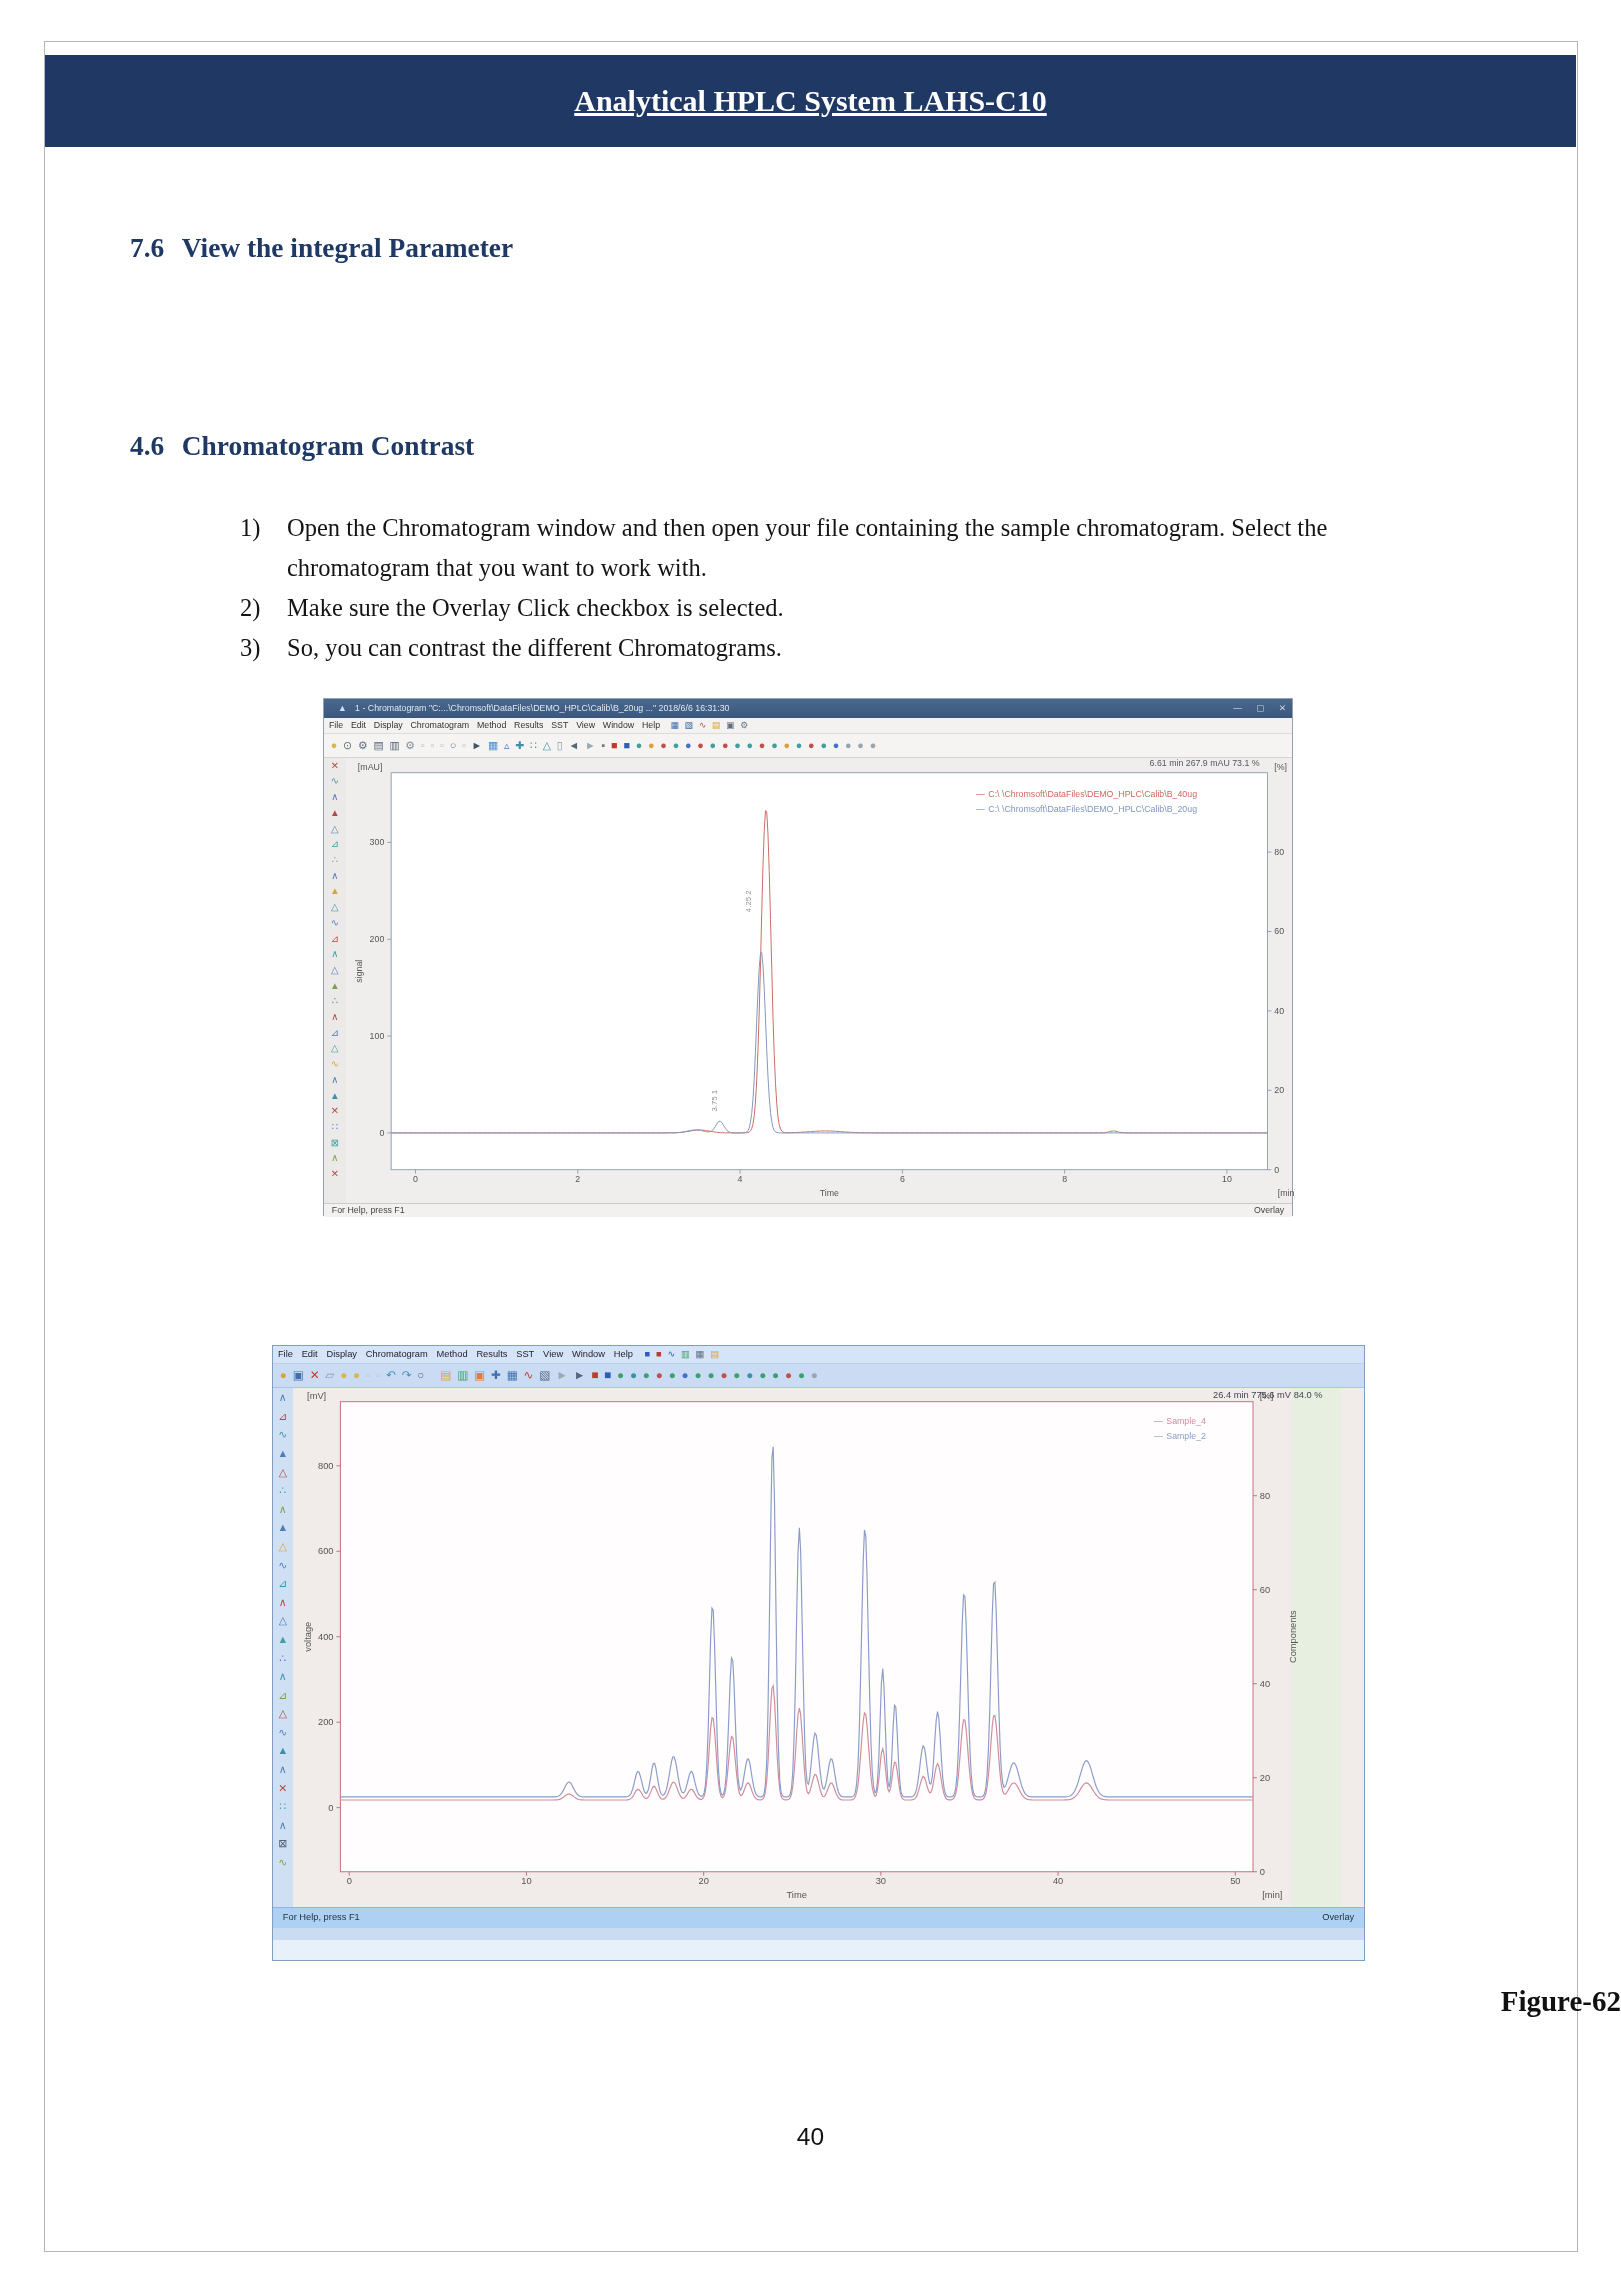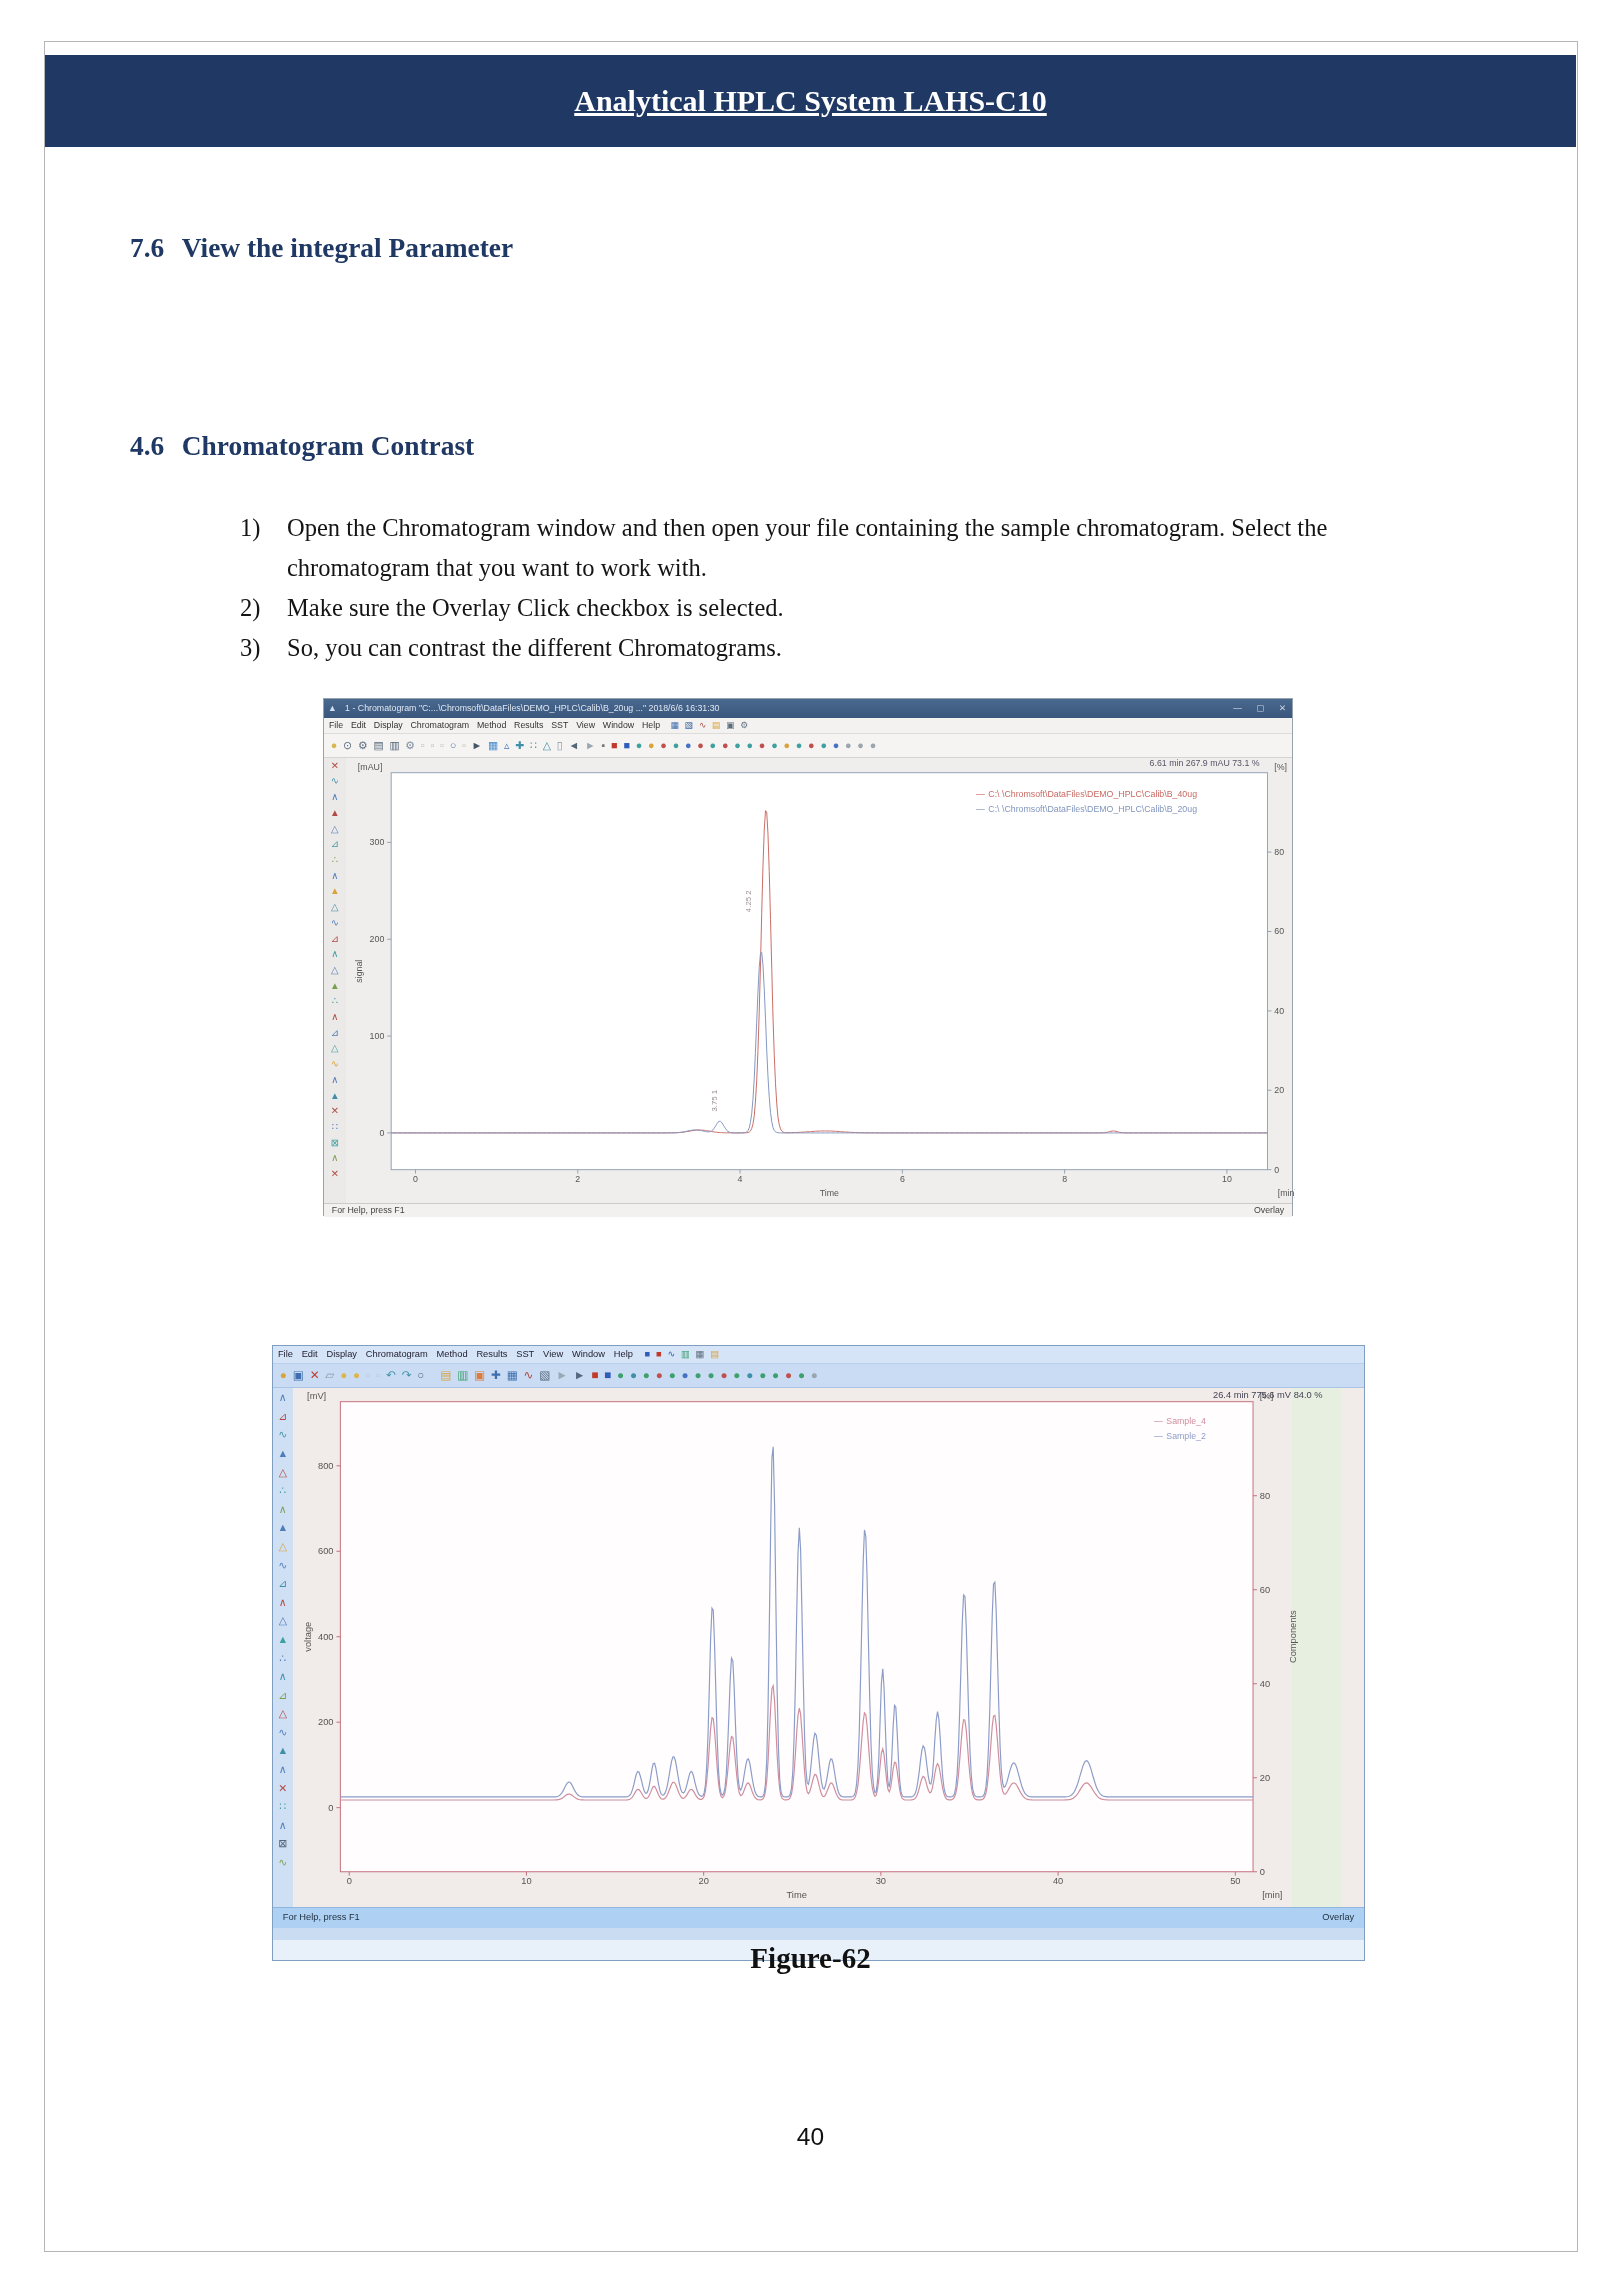--- a/index.html
+++ b/index.html
@@ -23,21 +23,21 @@
 
   
   .win{position:absolute;font-family:"Liberation Sans",sans-serif;box-sizing:border-box;}
   .ic{display:inline-block;margin:0 2.9px;}
   .legend{position:absolute;line-height:15.7px;font-size:8.8px;white-space:nowrap;}
   .legend .dash{display:inline-block;width:15.7px;text-align:center;}
 
   
   #win61{left:323px;top:698px;width:970px;height:518px;background:#efeeec;border:1px solid #98a2ae;}
   .tb61{height:18.6px;background:linear-gradient(#4a698f,#3a567c);color:#dfe7f2;font-size:8.8px;
-        line-height:18.6px;padding:0 4px;white-space:nowrap;overflow:hidden;position:relative;}
+        line-height:18.6px;padding:0 14px;white-space:nowrap;overflow:hidden;position:relative;}
   .tb61 .appico{color:#cfe0f5;margin-right:5.9px;font-size:8.8px;}
   .tb61 .wbtns{position:absolute;right:5.9px;top:0;color:#ccd6e4;}
   .tb61 .wbtns span{margin-left:11.8px;cursor:default;}
   .mb61{height:15.7px;background:#f3f2f0;font-size:8.8px;color:#333;line-height:15.7px;padding-left:4.9px;
         border-bottom:1px solid #dddcda;white-space:nowrap;}
   .mb61 .mi{margin-right:7.8px;}
   .tl61{height:22.5px;background:#f5f4f2;border-bottom:1px solid #d5d4d2;font-size:10.8px;
         line-height:22.5px;padding-left:3.9px;white-space:nowrap;overflow:hidden;}
   .bd61{position:relative;height:445px;}
   .strip61{position:absolute;left:0;top:0;width:21.6px;height:100%;background:#eceae8;
@@ -71,21 +71,21 @@
   .parea62{position:absolute;left:19.6px;top:0;width:1073px;height:519px;}
   .parea62 svg{position:absolute;left:0;top:0;}
   .readout62{position:absolute;right:43px;top:2px;font-size:9.3px;color:#445;}
   #legend62{left:858px;top:25.5px;}
   .sb62{height:19.6px;background:#aed0f2;border-top:1px solid #8fb6e0;font-size:9.3px;color:#234;
         line-height:19.6px;padding:0 9.8px;display:flex;justify-content:space-between;}
   .bfill62{height:12.7px;background:#cadcf2;}
 
   .caption{position:absolute;left:0;width:1621px;text-align:center;font-size:29px;
         font-weight:bold;color:#111;}
-  #cap61{top:1260px;} #cap62{top:1942px;}
+  #cap61{top:1260px;} #cap62{top:1985px;text-align:right;}
   .pageno{position:absolute;left:0;top:2123px;width:1621px;text-align:center;font-size:24.5px;
         color:#111;font-family:"Liberation Sans",sans-serif;}
 </style>
 </head>
 <body>
 
 <div class="page">
   <div class="border-frame"></div>
 
   <div class="banner">

